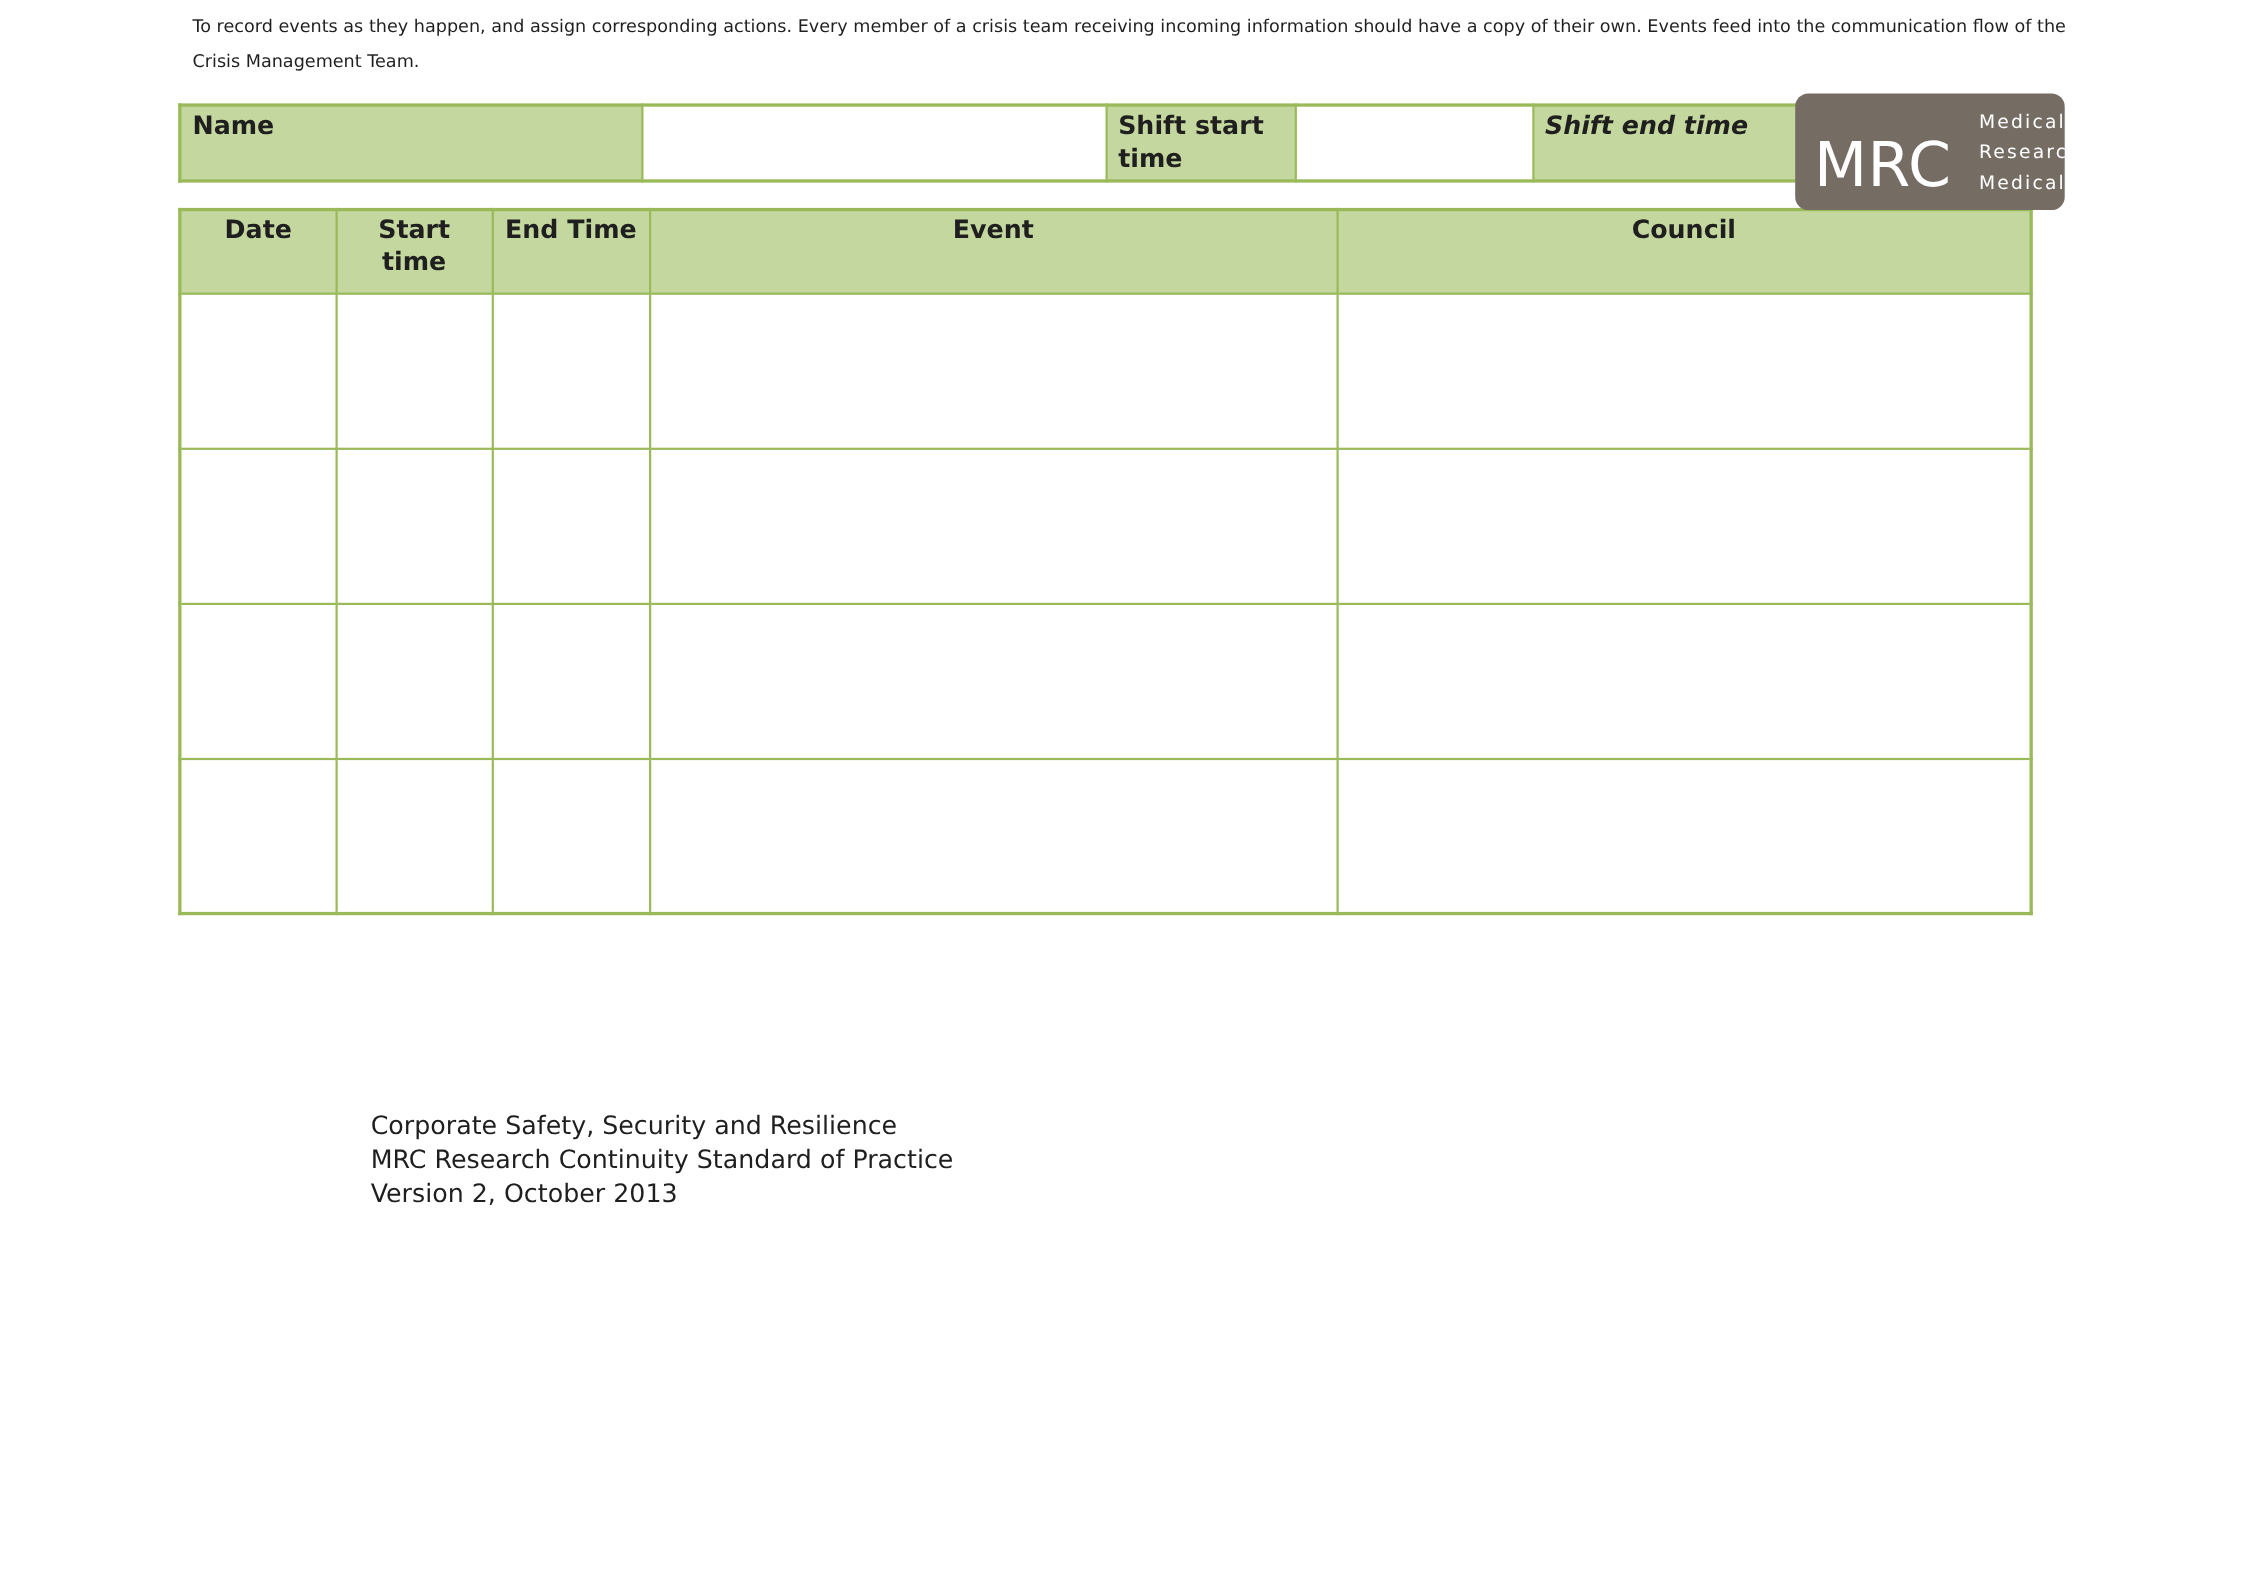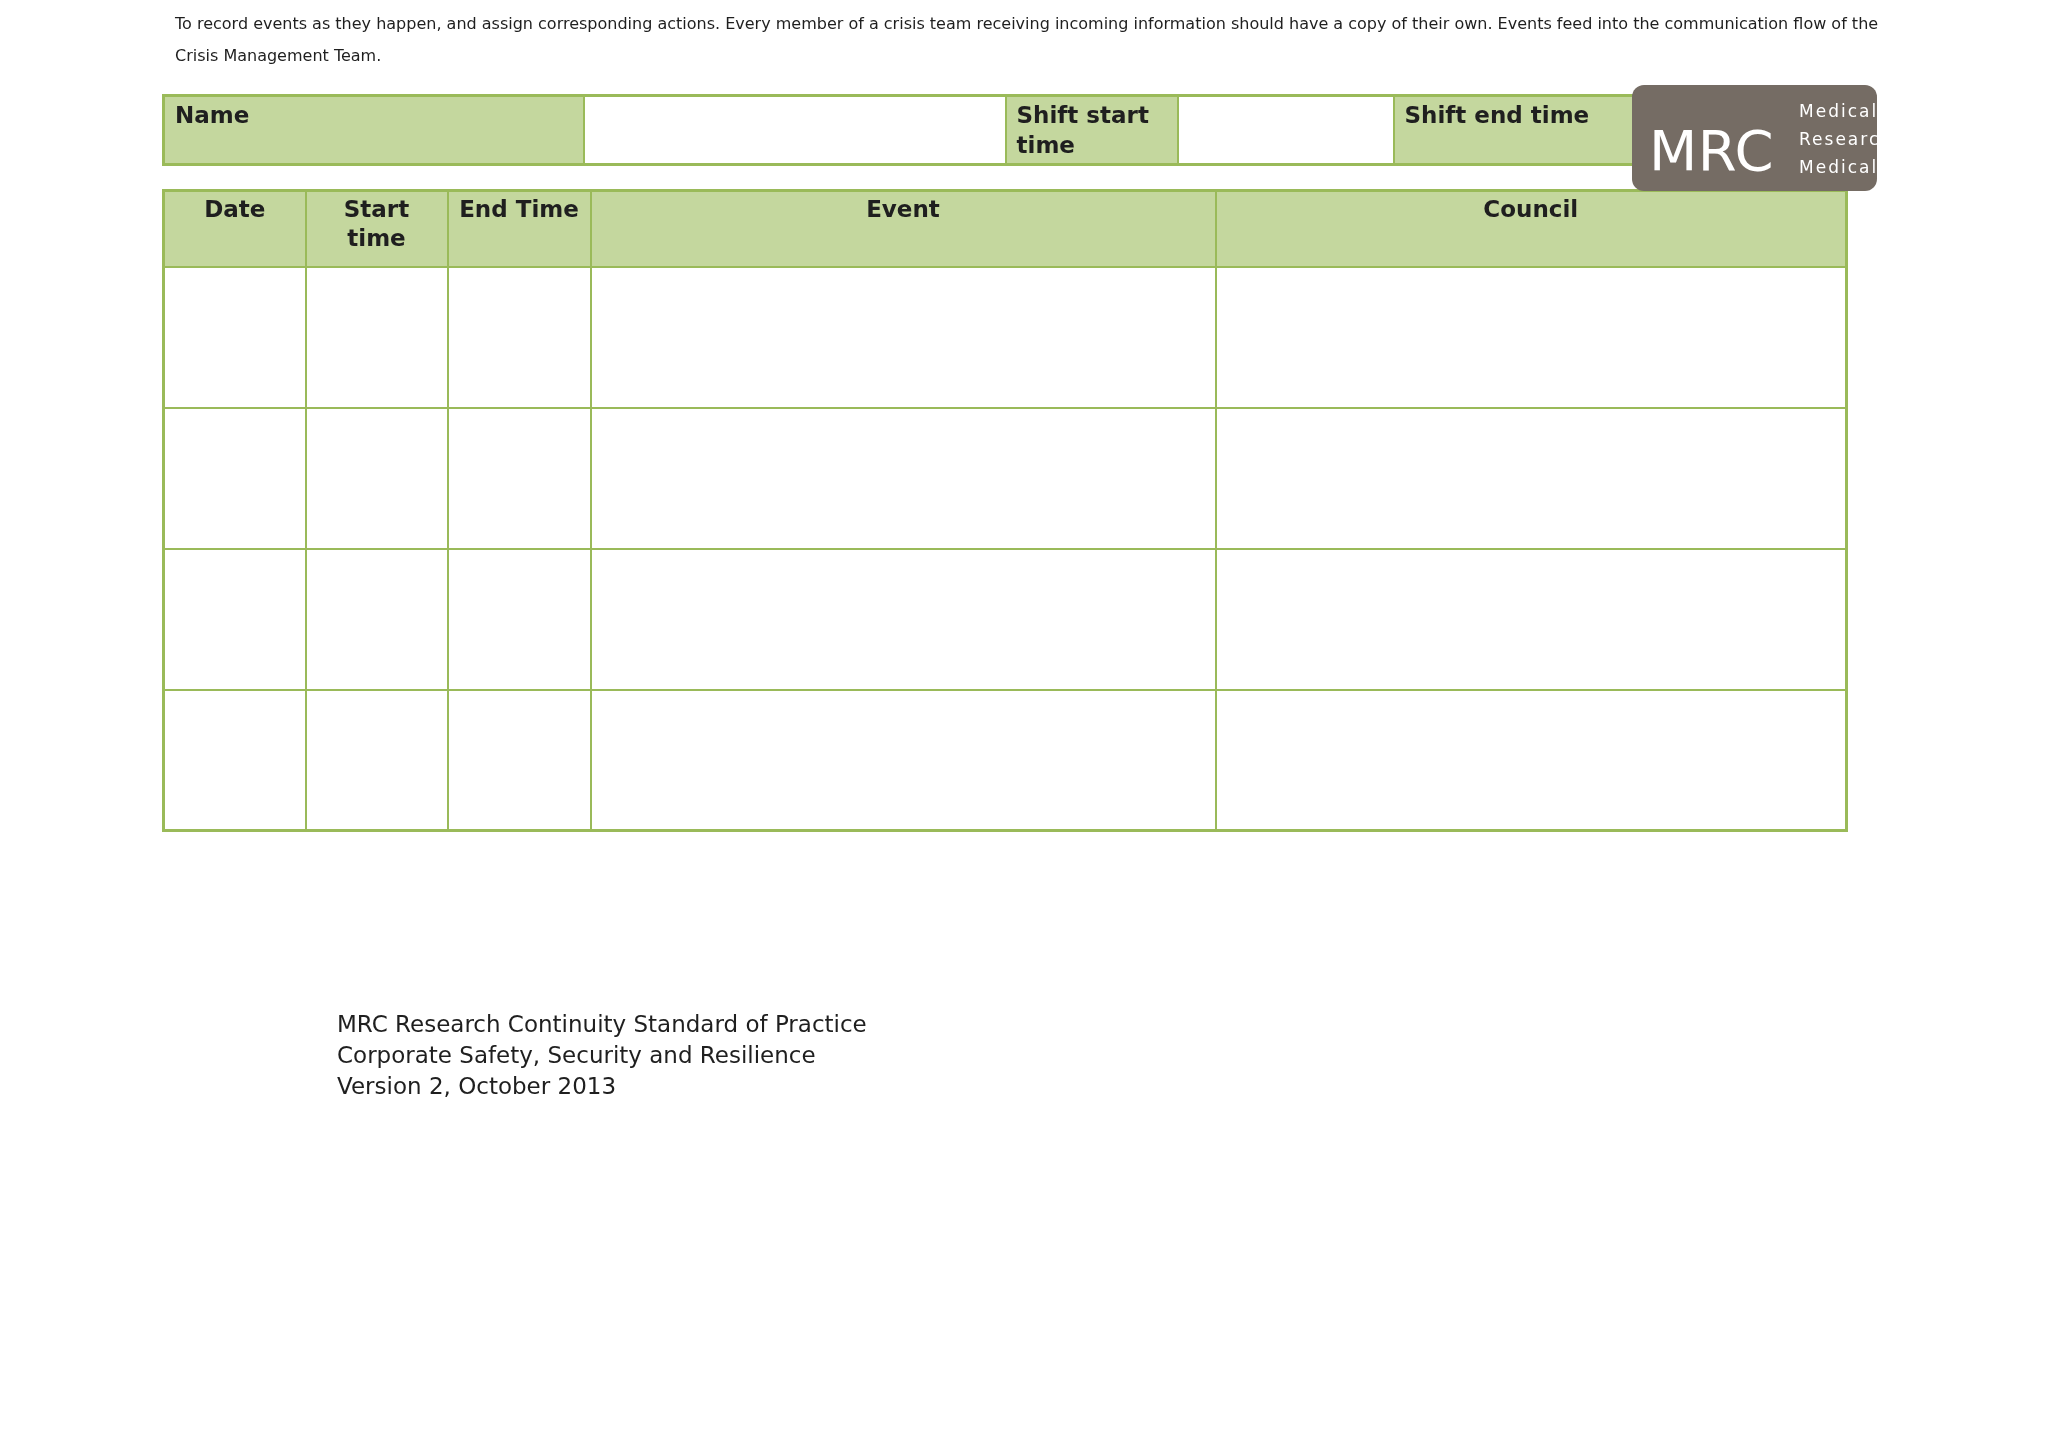--- a/index.html
+++ b/index.html
@@ -90,21 +90,21 @@
     font-size: 23px;
     line-height: 30px;
   }
   .info-table tr { height: 64px; }
   .cell-label { background: var(--header-fill); font-weight: bold; }
   .cell-value { background: #ffffff; }
   .col-name { width: 420px; }
   .col-name-val { width: 422px; }
   .col-shift-start { width: 172px; }
   .col-shift-start-val { width: 216px; }
-  .col-shift-end { width: 243px; }
+  .col-shift-end { width: 243px; font-style: italic; }
   .col-shift-end-val { width: 211px; }
 
   
   .log-table {
     margin-top: 23px;
     width: 1683px;
     border: 3px solid var(--table-border);
   }
   .log-table th {
     background: var(--header-fill);
@@ -213,19 +213,19 @@
             <td></td>
             <td></td>
             <td></td>
             <td></td>
             <td></td>
           </tr>
         </tbody>
     </table>
 
     <div class="footer">
+      <div>Corporate Safety, Security and Resilience</div>
       <div>MRC Research Continuity Standard of Practice</div>
-      <div>Corporate Safety, Security and Resilience</div>
       <div>Version 2, October 2013</div>
     </div>
 
   </div>
 </div>
 
 </body></html>

